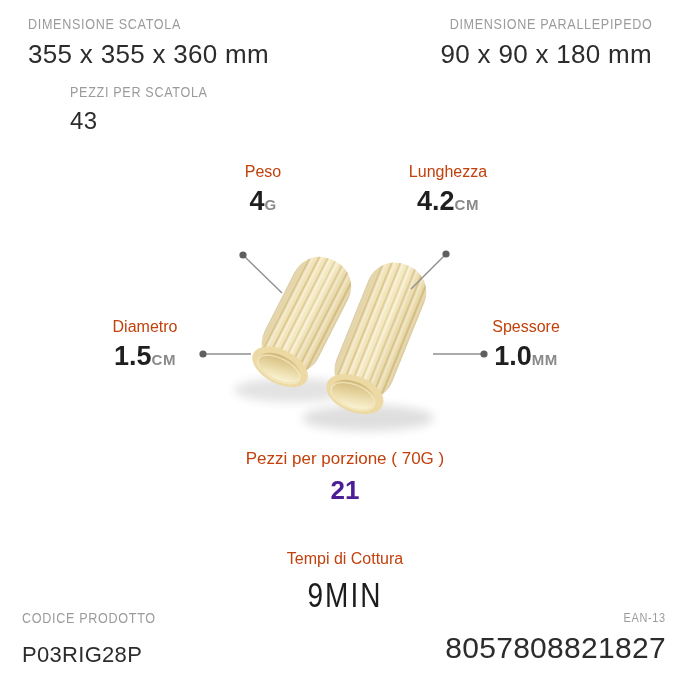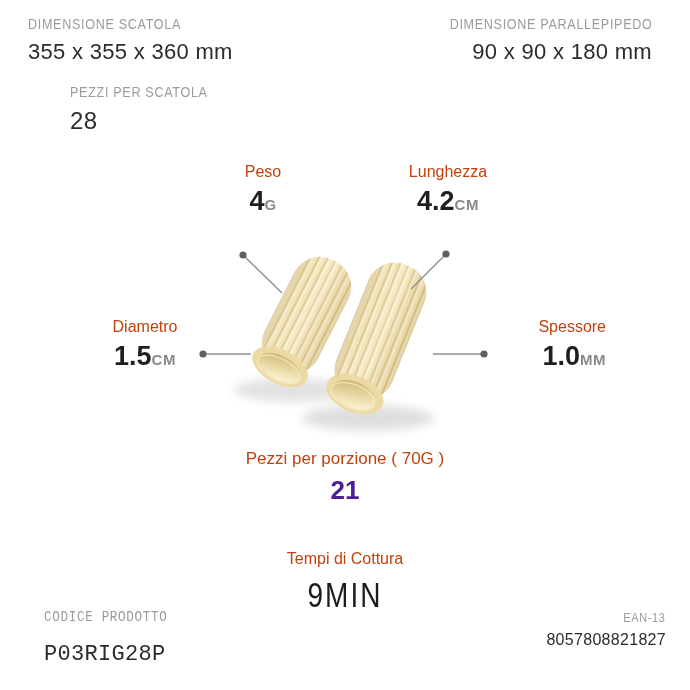--- a/index.html
+++ b/index.html
@@ -10,21 +10,21 @@
   .group{position:absolute;}
   
   .cap-label{
     color:#9b9b9b;font-size:15px;letter-spacing:.8px;white-space:nowrap;
     transform:scaleX(.84);transform-origin:left center;
   }
   .cap-label.right-origin{transform-origin:right center;}
   .cap-label.small{font-size:13px;}
   
   .dim-value{
-    color:#2c2c2c;font-size:22px;letter-spacing:.3px;margin-top:7px;white-space:nowrap;
+    color:#2c2c2c;font-size:26px;letter-spacing:.3px;margin-top:7px;white-space:nowrap;
   }
   
   .soft-label{color:#c2410c;font-size:16px;white-space:nowrap;}
   .soft-label.portion{font-size:17px;}
   
   .big-value{color:#1f1f1f;font-size:27px;font-weight:700;margin-top:5px;white-space:nowrap;}
   .big-value .unit{font-size:15px;font-weight:700;color:#8a8a8a;letter-spacing:.5px;}
   .plain-value{color:#4c1d95;font-size:26px;font-weight:600;margin-top:6px;}
   .cook-value{
     color:#1c1c1c;font-size:35px;font-weight:400;letter-spacing:2.5px;margin-top:7px;
@@ -103,56 +103,56 @@
     <div class="dim-value">355 x 355 x 360 mm</div>
   </div>
 
   <div class="group tr" style="right:38px;top:15px;">
     <div class="cap-label right-origin">DIMENSIONE PARALLEPIPEDO</div>
     <div class="dim-value">90 x 90 x 180 mm</div>
   </div>
 
   <div class="group" style="left:38px;top:83px;margin-left:32px;">
     <div class="cap-label">PEZZI PER SCATOLA</div>
-    <div class="dim-value" style="font-size:24px;">28</div>
+    <div class="dim-value" style="font-size:24px;">43</div>
   </div>
 
   <div class="group tc" style="left:200px;top:163px;width:126px;">
     <div class="soft-label">Peso</div>
     <div class="big-value"><span>4</span><span class="unit">G</span></div>
   </div>
 
   <div class="group tc" style="left:385px;top:163px;width:126px;">
     <div class="soft-label">Lunghezza</div>
     <div class="big-value"><span>4.2</span><span class="unit">CM</span></div>
   </div>
 
   <div class="group tc" style="left:82px;top:318px;width:126px;">
     <div class="soft-label">Diametro</div>
     <div class="big-value"><span>1.5</span><span class="unit">CM</span></div>
   </div>
 
-  <div class="group tc" style="left:480px;top:318px;width:126px;text-align:right;">
+  <div class="group tc" style="left:463px;top:318px;width:126px;">
     <div class="soft-label">Spessore</div>
     <div class="big-value"><span>1.0</span><span class="unit">MM</span></div>
   </div>
 
   <div class="group tc" style="left:145px;top:449px;width:400px;">
     <div class="soft-label portion">Pezzi per porzione ( 70G )</div>
     <div class="plain-value">21</div>
   </div>
 
   <div class="group tc" style="left:195px;top:550px;width:300px;">
     <div class="soft-label">Tempi di Cottura</div>
     <div class="cook-value">9MIN</div>
   </div>
 
-  <div class="group" style="left:44px;top:609px;font-family:Liberation Mono, monospace;">
+  <div class="group" style="left:22px;top:609px;">
     <div class="cap-label">CODICE PRODOTTO</div>
     <div class="dim-value" style="font-size:22px;margin-top:16px;">P03RIG28P</div>
   </div>
 
   <div class="group tr" style="right:24px;top:610px;">
     <div class="cap-label small right-origin">EAN-13</div>
-    <div class="dim-value" style="font-size:16px;margin-top:6px;">8057808821827</div>
+    <div class="dim-value" style="font-size:30px;margin-top:6px;">8057808821827</div>
   </div>
 
 </div>
 
 </body></html>

